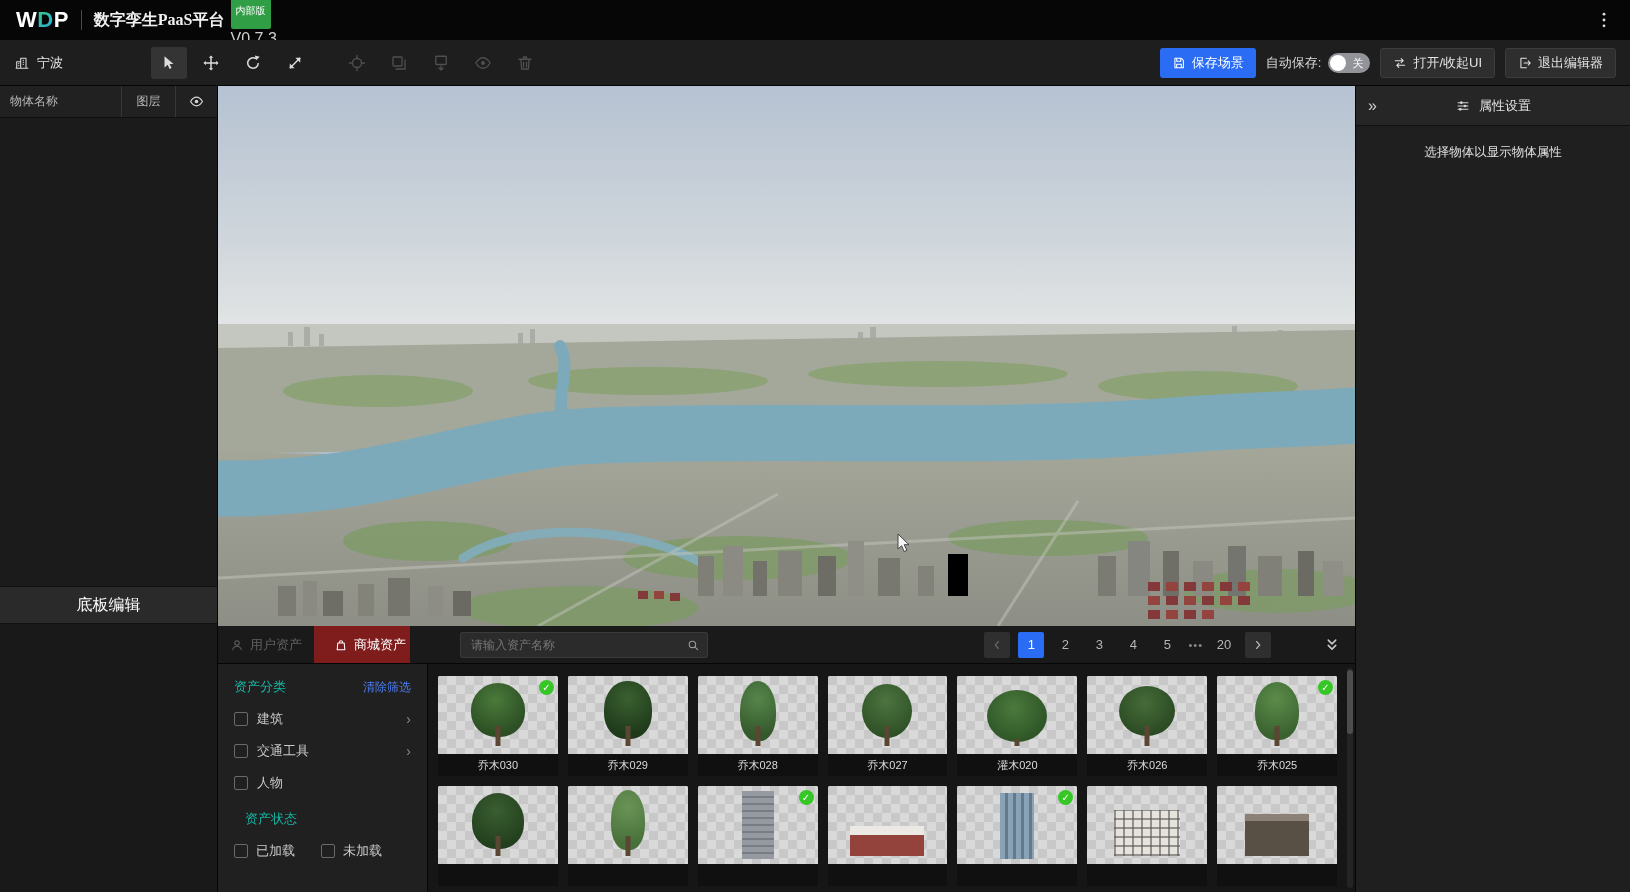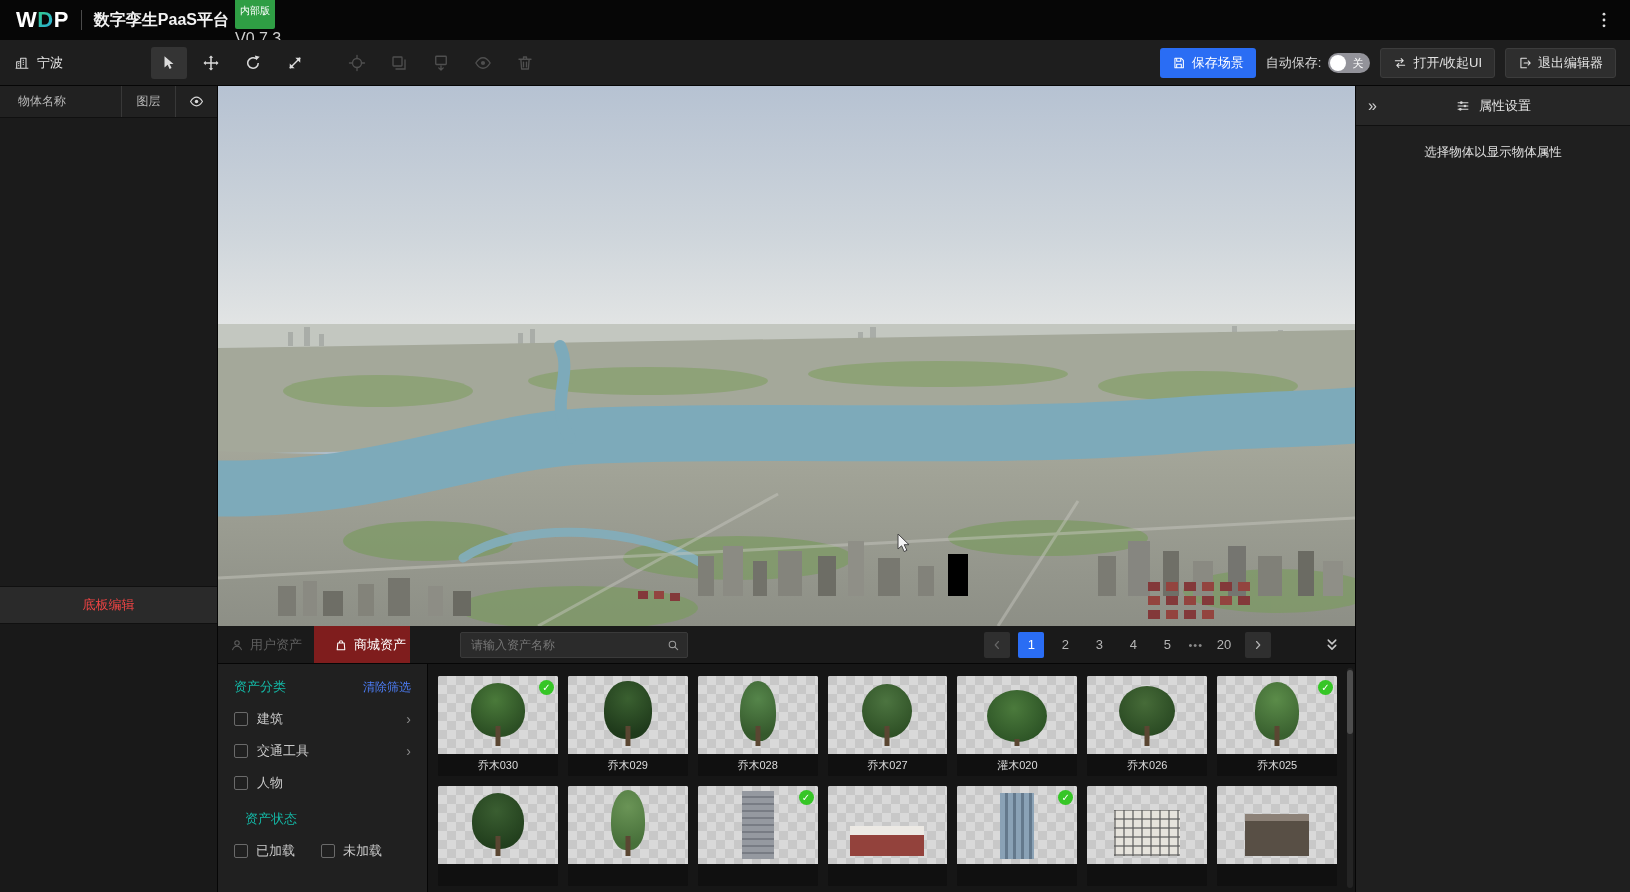--- a/index.html
+++ b/index.html
@@ -11,21 +11,21 @@
   .ic { display:inline-flex; width:18px; height:18px; flex:none; }
   .ic svg { width:100%; height:100%; }
   .ic-sm { width:14px; height:14px; }
 
   
   .topbar { height:40px; background:#060606; display:flex; align-items:center; padding:0 16px; flex:none; }
   .brand { display:flex; align-items:center; }
   .logo { font-size:22px; font-weight:bold; letter-spacing:0.5px; color:#fff; }
   .logo .ld { background:linear-gradient(135deg,#35d07f,#27a7e8); -webkit-background-clip:text; background-clip:text; color:transparent; }
   .brand-divider { width:1px; height:20px; background:#4a4a4a; margin:0 12px; }
-  .app-title { font-size:16px; font-weight:bold; color:#f2f2f2; }
+  .app-title { font-size:16px; font-weight:bold; color:#f2f2f2;font-family:Liberation Serif, serif; }
   .ver-block { display:flex; flex-direction:column; align-items:flex-start; margin-left:6px; }
   .badge-internal { font-size:10px; background:#2f9e44; color:#fff; padding:12px 5px; border-radius:2px; line-height:1.3; }
   .version { font-size:16px; color:#cfcfcf; margin-top:1px; }
   .kebab { margin-left:auto; color:#ddd; width:20px; height:20px; display:flex; align-items:center; justify-content:center; cursor:pointer; }
 
   
   .toolbar { height:46px; background:#1e1e1e; border-bottom:1px solid #060606; display:flex; align-items:center; padding:0 14px; flex:none; }
   .scene-name { display:flex; align-items:center; gap:7px; color:#e8e8e8; font-size:13px; }
   .scene-name .ic { width:16px; height:16px; color:#d9d9d9; }
   .tools { display:flex; gap:6px; margin-left:88px; }
@@ -47,43 +47,43 @@
   .left-panel { width:218px; flex:none; background:#1c1c1c; border-right:1px solid #060606; display:flex; flex-direction:column; }
   .right-panel { width:275px; flex:none; background:#1f1f1f; border-left:1px solid #060606; display:flex; flex-direction:column; }
   .center { flex:1; display:flex; flex-direction:column; min-width:0; }
 
   .panel-header { height:40px; flex:none; background:#262626; display:flex; align-items:center; justify-content:center; gap:8px; color:#e4e4e4; font-size:13px; position:relative; border-bottom:1px solid #101010; }
   .panel-header .ic { width:16px; height:16px; color:#d5d5d5; }
   .panel-collapse { position:absolute; right:12px; top:50%; transform:translateY(-50%); color:#cfcfcf; font-size:16px; cursor:pointer; line-height:1; }
   .panel-expand { position:absolute; left:12px; top:50%; transform:translateY(-50%); color:#cfcfcf; font-size:16px; cursor:pointer; line-height:1; }
 
   .outline-cols { height:32px; flex:none; display:flex; align-items:stretch; background:#212121; border-bottom:1px solid #101010; font-size:12px; color:#b8b8b8; }
-  .col-name { flex:1; display:flex; align-items:center; padding-left:18px; }
+  .col-name { flex:1; display:flex; align-items:center; padding-left:10px; }
   .col-layer { width:54px; display:flex; align-items:center; justify-content:center; border-left:1px solid #383838; }
   .col-eye { width:42px; display:flex; align-items:center; justify-content:center; border-left:1px solid #383838; color:#d8d8d8; }
   .col-eye .ic { width:15px; height:15px; }
   .outline-body { height:468px; flex:none; background:#1b1b1b; }
-  .floor-edit { height:38px; flex:none; background:#2a2a2a; border-top:1px solid #101010; border-bottom:1px solid #101010; display:flex; align-items:center; justify-content:center; color:#ef4444; font-size:13px; cursor:pointer; }
+  .floor-edit { height:38px; flex:none; background:#2a2a2a; border-top:1px solid #101010; border-bottom:1px solid #101010; display:flex; align-items:center; justify-content:center; color:#ffffff; font-size:16px; cursor:pointer; }
   .left-filler { flex:1; background:#191919; }
 
   .right-hint { margin-top:18px; text-align:center; color:#e0e0e0; font-size:12.5px; }
 
   
   .viewport { height:540px; flex:none; position:relative; background:#aebdc9; overflow:hidden; }
   .viewport .scene { position:absolute; inset:0; width:100%; height:100%; display:block; }
   .mouse-cursor { position:absolute; left:679px; top:448px; width:16px; height:20px; pointer-events:none; }
 
   
   .asset-panel { flex:1; display:flex; flex-direction:column; min-height:0; background:#161616; }
   .asset-header { height:38px; flex:none; display:flex; align-items:center; background:#1a1a1a; border-bottom:1px solid #060606;gap:36px; }
   .asset-tabs { display:flex; height:100%; flex:none; }
   .asset-tab { width:96px; display:flex; align-items:center; justify-content:center; gap:6px; font-size:13px; cursor:pointer; color:#5f5f5f; }
   .asset-tab .ic { width:14px; height:14px; }
   .asset-tab.active { background:#7f1d1d; color:#fff;padding-left:16px; }
-  .search-box { position:relative; margin-left:14px; width:228px; flex:none; }
+  .search-box { position:relative; margin-left:14px; width:248px; flex:none; }
   .search-box input { width:100%; height:26px; background:#2b2b2b; border:1px solid #3a3a3a; border-radius:2px; color:#cfcfcf; font-size:12px; padding:0 30px 0 10px; outline:none; font-family:inherit; }
   .search-box input::placeholder { color:#767676; }
   .search-icon { position:absolute; right:8px; top:50%; transform:translateY(-50%); width:14px; height:14px; color:#9a9a9a; cursor:pointer; }
   .pagination { margin-left:auto; display:flex; align-items:center; gap:8px; }
   .pg-btn, .pg-num { min-width:26px; height:26px; display:flex; align-items:center; justify-content:center; font-size:13px; border:none; border-radius:2px; background:transparent; color:#b5b5b5; cursor:pointer; font-family:inherit; }
   .pg-btn { background:#2f2f2f; color:#b5b5b5; }
   .pg-btn.disabled { color:#666; cursor:default; }
   .pg-btn .ic { width:14px; height:14px; }
   .pg-num.active { background:#2a6df4; color:#fff; }
   .pg-ellipsis { color:#8a8a8a; font-size:11px; letter-spacing:1px; cursor:pointer; }

